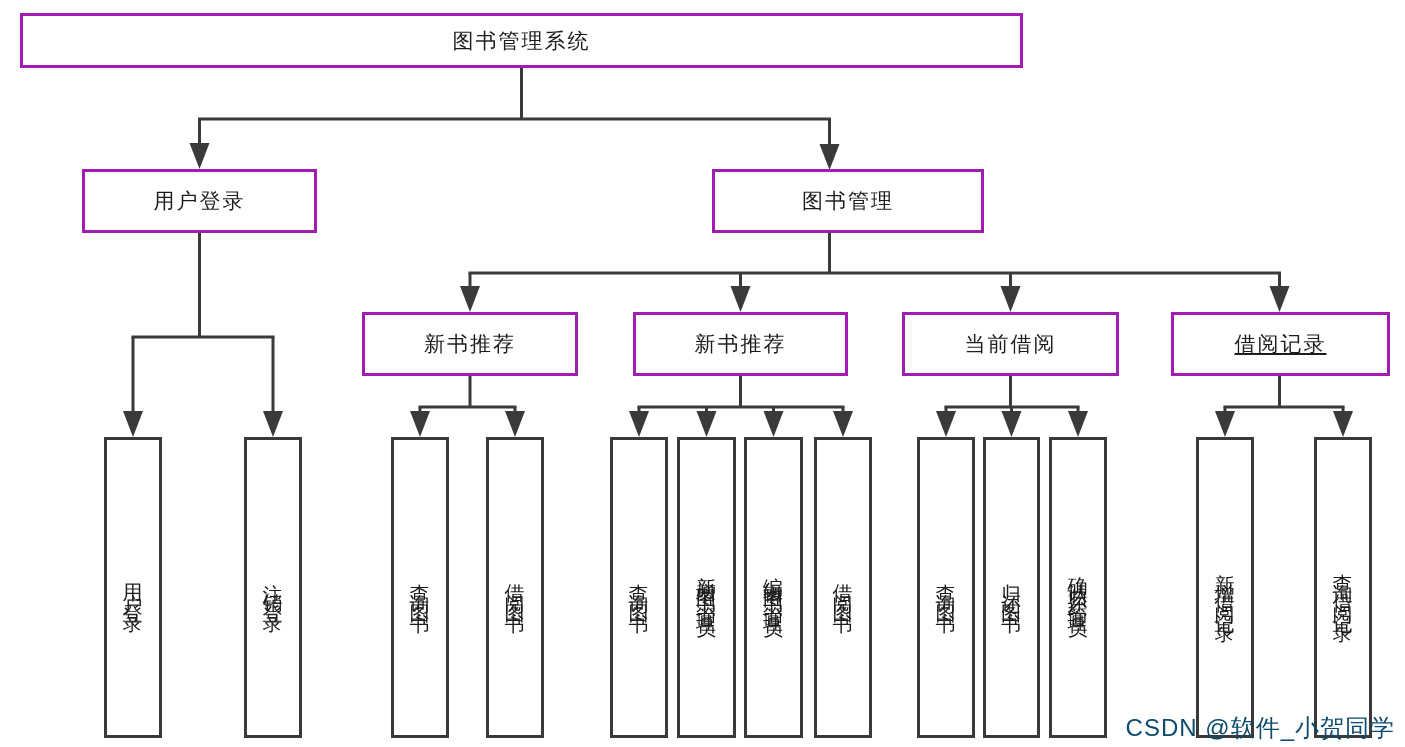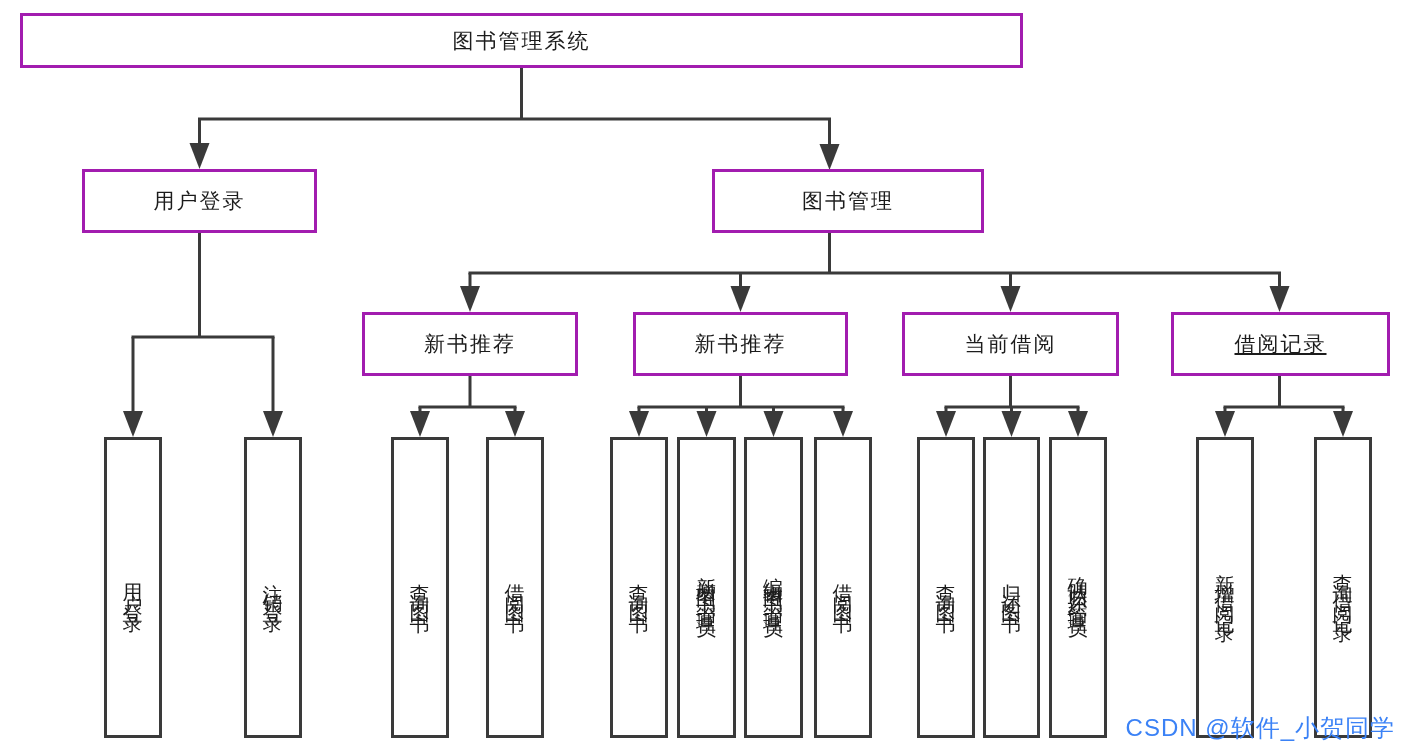--- a/index.html
+++ b/index.html
@@ -40,21 +40,21 @@
     color: #1c1c1c;
     top: 437px;
     height: 301px;
     line-height: 1;
   }
   #watermark {
     position: absolute;
     right: 10px;
     bottom: 3px;
     font-size: 24px;
-    color: #3b82f6;
+    color: #0c4a6e;
     letter-spacing: 1px;
     white-space: nowrap;
     z-index: 5;
   }
 </style>
 </head>
 <body>
 
 <div id="canvas">
 

